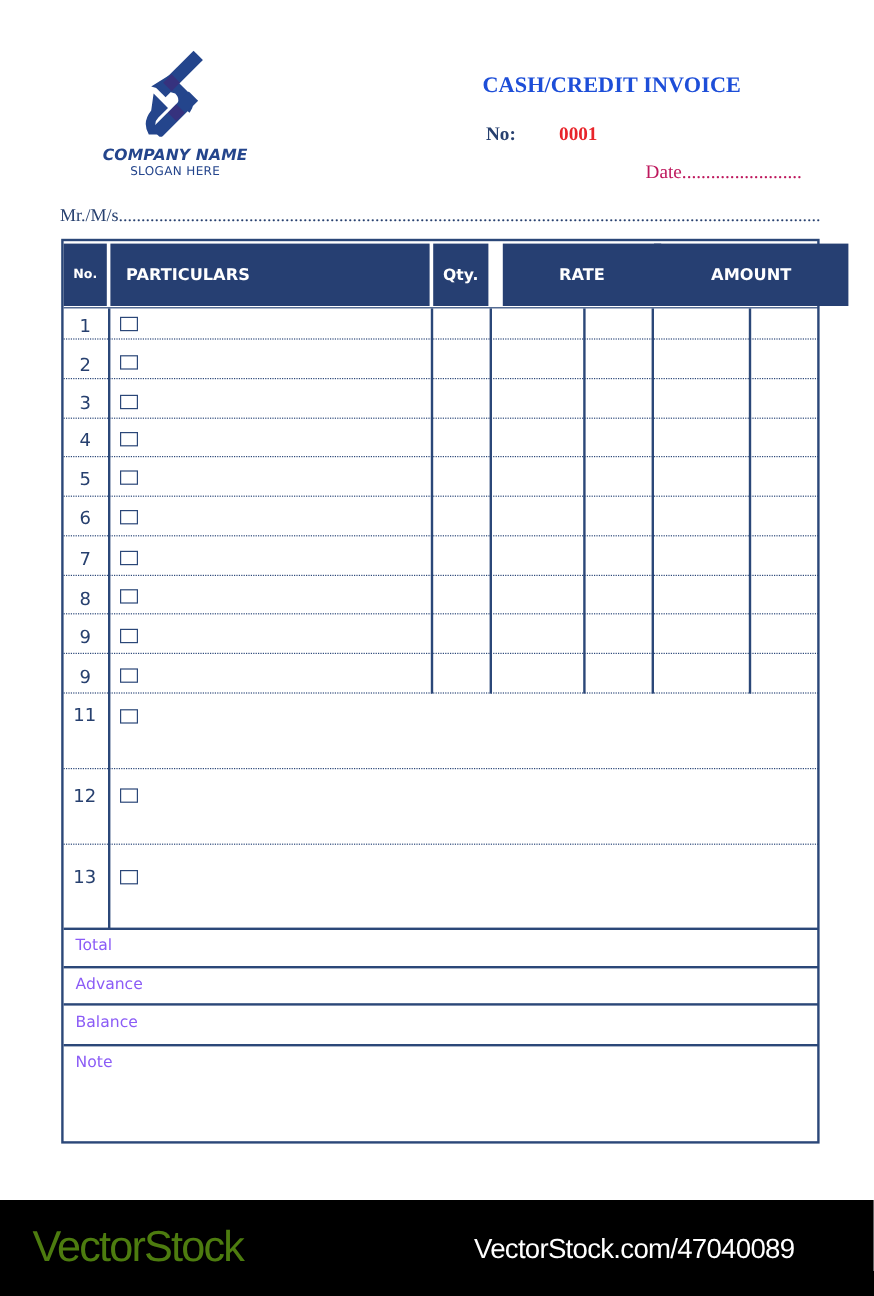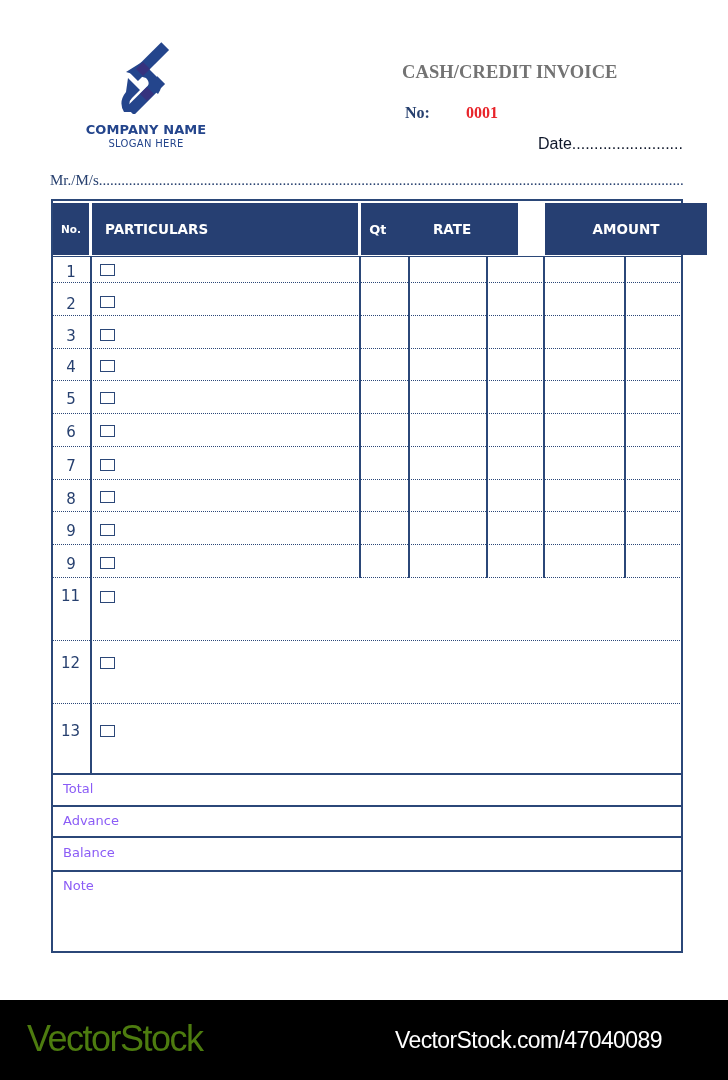--- a/index.html
+++ b/index.html
@@ -3,35 +3,35 @@
   <meta charset="utf-8">
   <style>
     html, body { margin: 0; padding: 0; }
     body {
       width: 728px; height: 1080px; background: #ffffff; position: relative; overflow: hidden;
       font-family: "Liberation Sans", sans-serif; color: #27406f;
     }
     .abs { position: absolute; }
     
     .logo { left: 120px; top: 42px; width: 50px; height: 72px; }
-    .company-name { left: 60px; top: 122px; width: 172px; text-align: center; font-family: "DejaVu Sans", sans-serif; font-weight: bold; font-size: 13px; color: #24458c; letter-spacing: 0.1px; }
+    .company-name { left: 60px; top: 122px; width: 172px; text-align: center; font-family: "DejaVu Sans", sans-serif; font-weight: bold; font-size: 13px; color: #24458c; letter-spacing: 0.1px; font-style: italic; }
     .slogan { left: 60px; top: 138px; width: 172px; text-align: center; font-family: "DejaVu Sans", sans-serif; font-size: 10px; color: #24458c; letter-spacing: 0.3px; }
     
-    .title { left: 402px; top: 62px; font-family: "Liberation Serif", serif; font-weight: bold; font-size: 18.5px; color: #737373; letter-spacing: 0.1px; }
+    .title { left: 402px; top: 62px; font-family: "Liberation Serif", serif; font-weight: bold; font-size: 18.5px; color: #1d4ed8; letter-spacing: 0.1px; }
     .invoice-no { left: 405px; top: 104px; font-family: "Liberation Serif", serif; font-weight: bold; font-size: 16px; color: #27406f; }
     .invoice-no .num { color: #e8242a; margin-left: 32px; }
-    .date-line { left: 538px; top: 135px; font-family: Liberation Sans, sans-serif; font-size: 16px; color: #0f172a; }
+    .date-line { left: 538px; top: 135px; font-family: Liberation Serif, serif; font-size: 16px; color: #be185d; }
     .customer-line { left: 50px; top: 172px; width: 634px; font-family: "Liberation Serif", serif; font-size: 15px; color: #27406f; white-space: nowrap; overflow: hidden; }
     
     .table-frame { left: 51px; top: 199px; width: 632px; height: 754px; border: 2px solid #2b4778; box-sizing: border-box; }
     .thead { top: 203px; height: 52px; background: #263f72; color: #ffffff; font-family: "DejaVu Sans", sans-serif; font-weight: bold; display: flex; align-items: center; box-sizing: border-box; }
     .th-no { left: 53px; width: 36px; justify-content: center; font-size: 10.5px; }
     .th-part { left: 92px; width: 266px; padding-left: 13px; font-size: 13.5px; }
     .th-qty { left: 361px; width: 46px; justify-content: center; font-size: 13px; }
-    .th-rate { left: 386px; width: 132px; justify-content: center; font-size: 13.5px; }
+    .th-rate { left: 419px; width: 132px; justify-content: center; font-size: 13.5px; }
     .th-amount { left: 545px; width: 162px; justify-content: center; font-size: 13.5px; }
     .vline { position: absolute; background: #2b4778; width: 2px; }
     .hline-dot { position: absolute; height: 0; border-top: 1.5px dotted #2b4778; }
     .hline-solid { position: absolute; height: 2px; background: #2b4778; }
     .row-num { position: absolute; left: 53px; width: 36px; text-align: center; font-family: "DejaVu Sans", sans-serif; font-size: 15px; color: #27406f; }
     .checkbox { position: absolute; left: 100px; width: 15px; height: 12px; border: 1.5px solid #2b4778; box-sizing: border-box; background: #fff; }
     .sum-label { position: absolute; left: 63px; font-family: "DejaVu Sans", sans-serif; font-weight: normal; font-size: 13px; color: #8b5cf6; }
     
     .footer { left: 0; top: 1000px; width: 728px; height: 80px; background: #000000; }
     .footer-brand { left: 27px; top: 1018px; font-family: "Liberation Sans", sans-serif; font-size: 36px; color: #4d7c0f; letter-spacing: -1.5px; }

